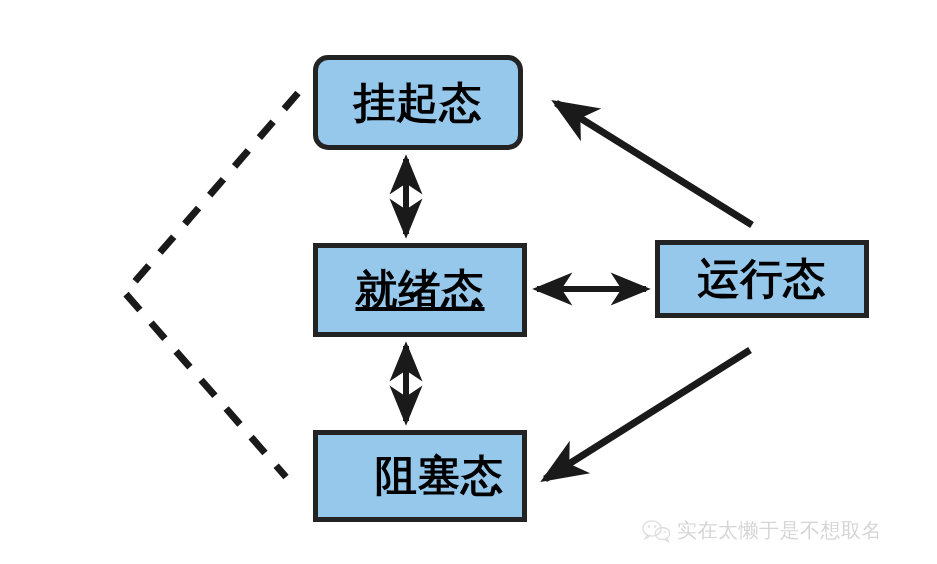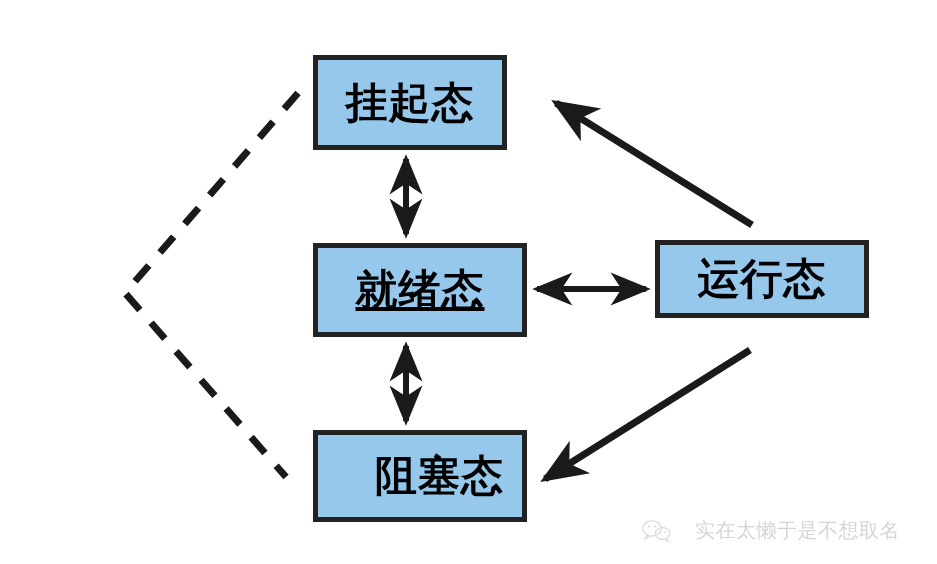--- a/index.html
+++ b/index.html
@@ -36,32 +36,32 @@
   .state-label {
     font-family: "DejaVu Sans", sans-serif;
     font-weight: bold;
     font-size: 42px;
     line-height: 1;
     color: #000000;
     letter-spacing: 1px;
     white-space: nowrap;
     user-select: none;
   }
-  #box-suspended { left: 313px; top: 55px;  width: 194px; height: 95px; }
+  #box-suspended { left: 313px; top: 55px;  width: 210px; height: 95px; border-radius: 15px; }
   #box-ready     { left: 313px; top: 243px; width: 214px; height: 94px; text-decoration: underline; }
   #box-blocked   { left: 313px; top: 430px; width: 214px; height: 92px; padding-left: 39px; }
   #box-running   { left: 655px; top: 240px; width: 214px; height: 78px; }
 
   #watermark {
     position: absolute;
     left: 641px;
     top: 517px;
     display: flex;
     align-items: center;
-    gap: 24px;
+    gap: 6px;
     opacity: 0.92;
   }
   #watermark .wm-text {
     font-family: "DejaVu Sans", sans-serif;
     font-size: 20px;
     color: #d2d2d2;
     white-space: nowrap;
     letter-spacing: 0.5px;
   }
   #watermark .wm-icon {

